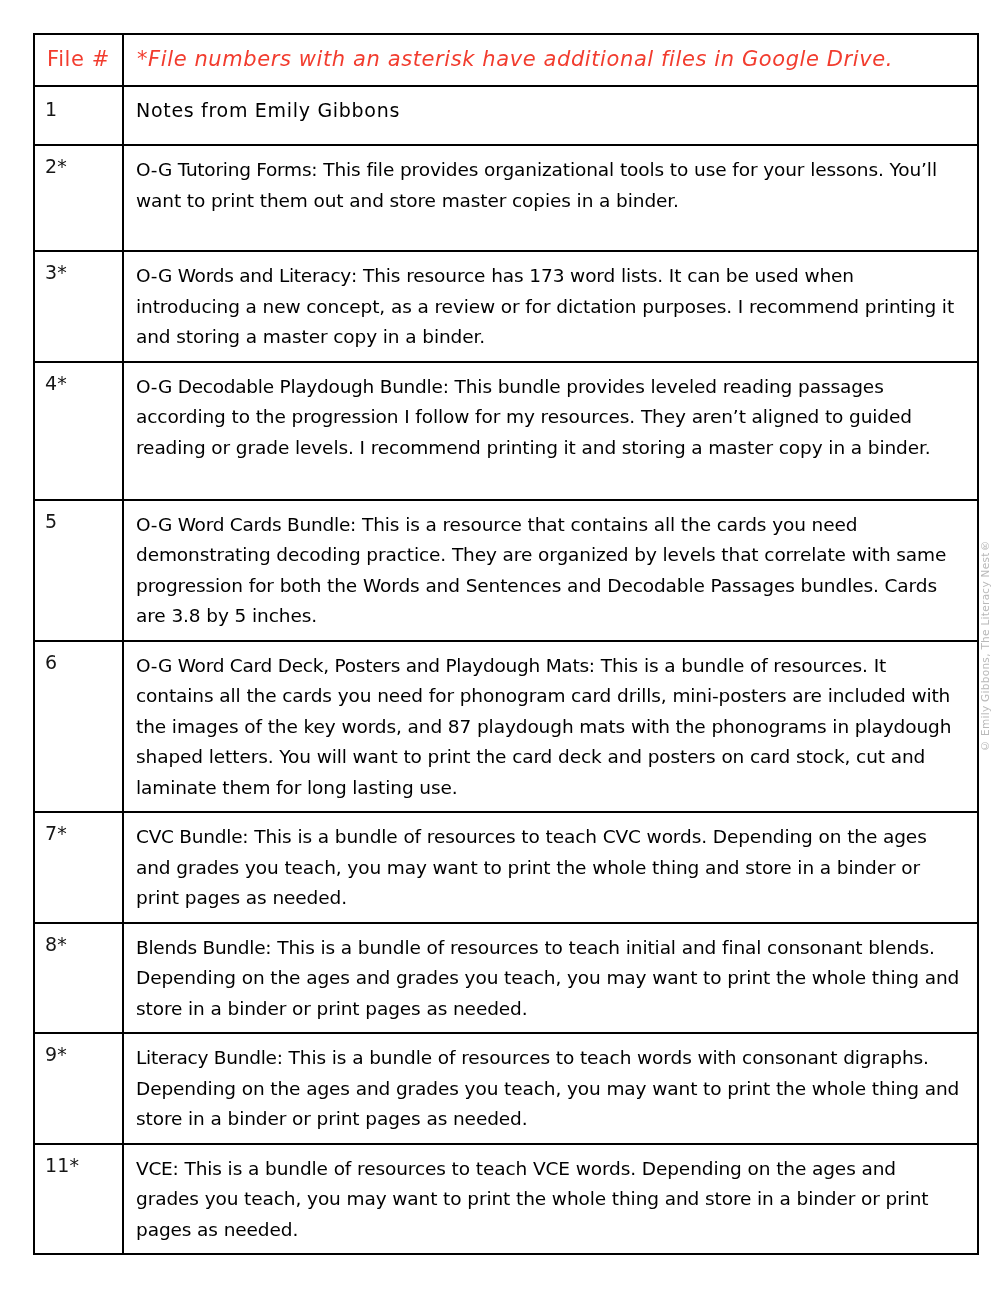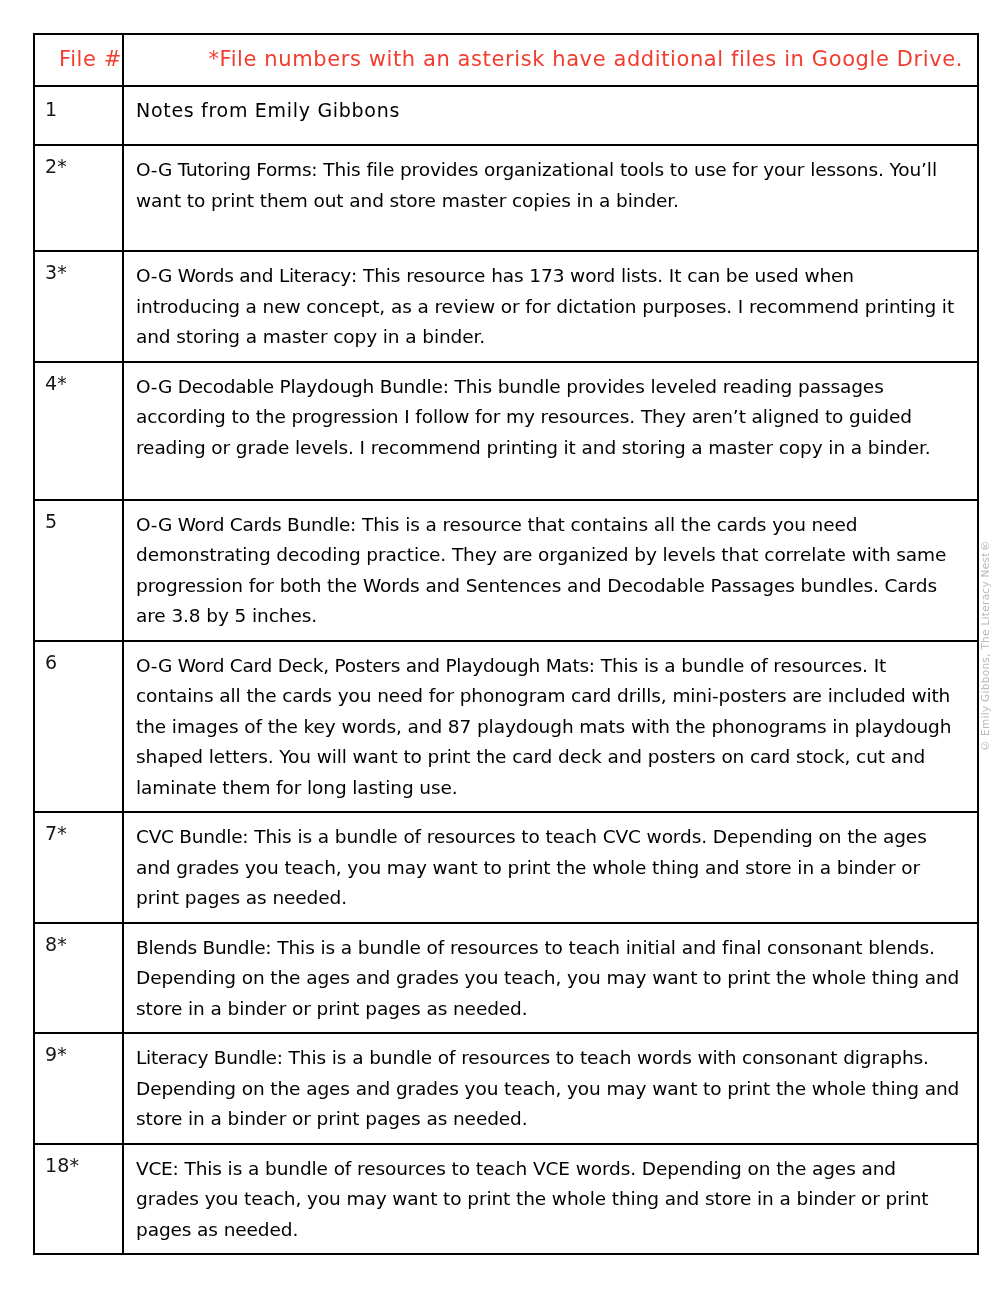--- a/index.html
+++ b/index.html
@@ -67,24 +67,23 @@
 
   
   tr.header-row td { height: 50px; }
   tr.header-row .cell-num,
   tr.header-row .cell-desc {
     color: #f23c2e;
     font-size: 21px;
     letter-spacing: 0.6px;
     line-height: 1.2;
     padding-top: 12px;
-    text-align: right;
   }
   tr.header-row .cell-num { padding-left: 12px; }
-  tr.header-row .cell-desc { padding-left: 13px; }
+  tr.header-row .cell-desc { padding-left: 13px; font-style: italic; }
 
   
   tr.row-plain .cell-desc {
     font-size: 19px;
     letter-spacing: 0.7px;
     line-height: 1.3;
     padding-top: 11px;
   }
   tr.row-plain .cell-num {
     font-size: 19px;
@@ -248,21 +247,21 @@
         </td>
         <td>
           <div class="cell-desc">
             <span class="lbl">Literacy Bundle</span><span class="lbl-colon">:</span><span> This is a bundle of resources to teach words with consonant digraphs. Depending on the ages and grades you teach, you may want to print the whole thing and store in a binder or print pages as needed.</span>
           </div>
         </td>
       </tr>
 
       <tr class="h-r10">
         <td>
-          <div class="cell-num">18*</div>
+          <div class="cell-num">11*</div>
         </td>
         <td>
           <div class="cell-desc">
             <span class="lbl">VCE</span><span class="lbl-colon">:</span><span> This is a bundle of resources to teach VCE words. Depending on the ages and grades you teach, you may want to print the whole thing and store in a binder or print pages as needed.</span>
           </div>
         </td>
       </tr>
 
     </tbody>
   </table>

